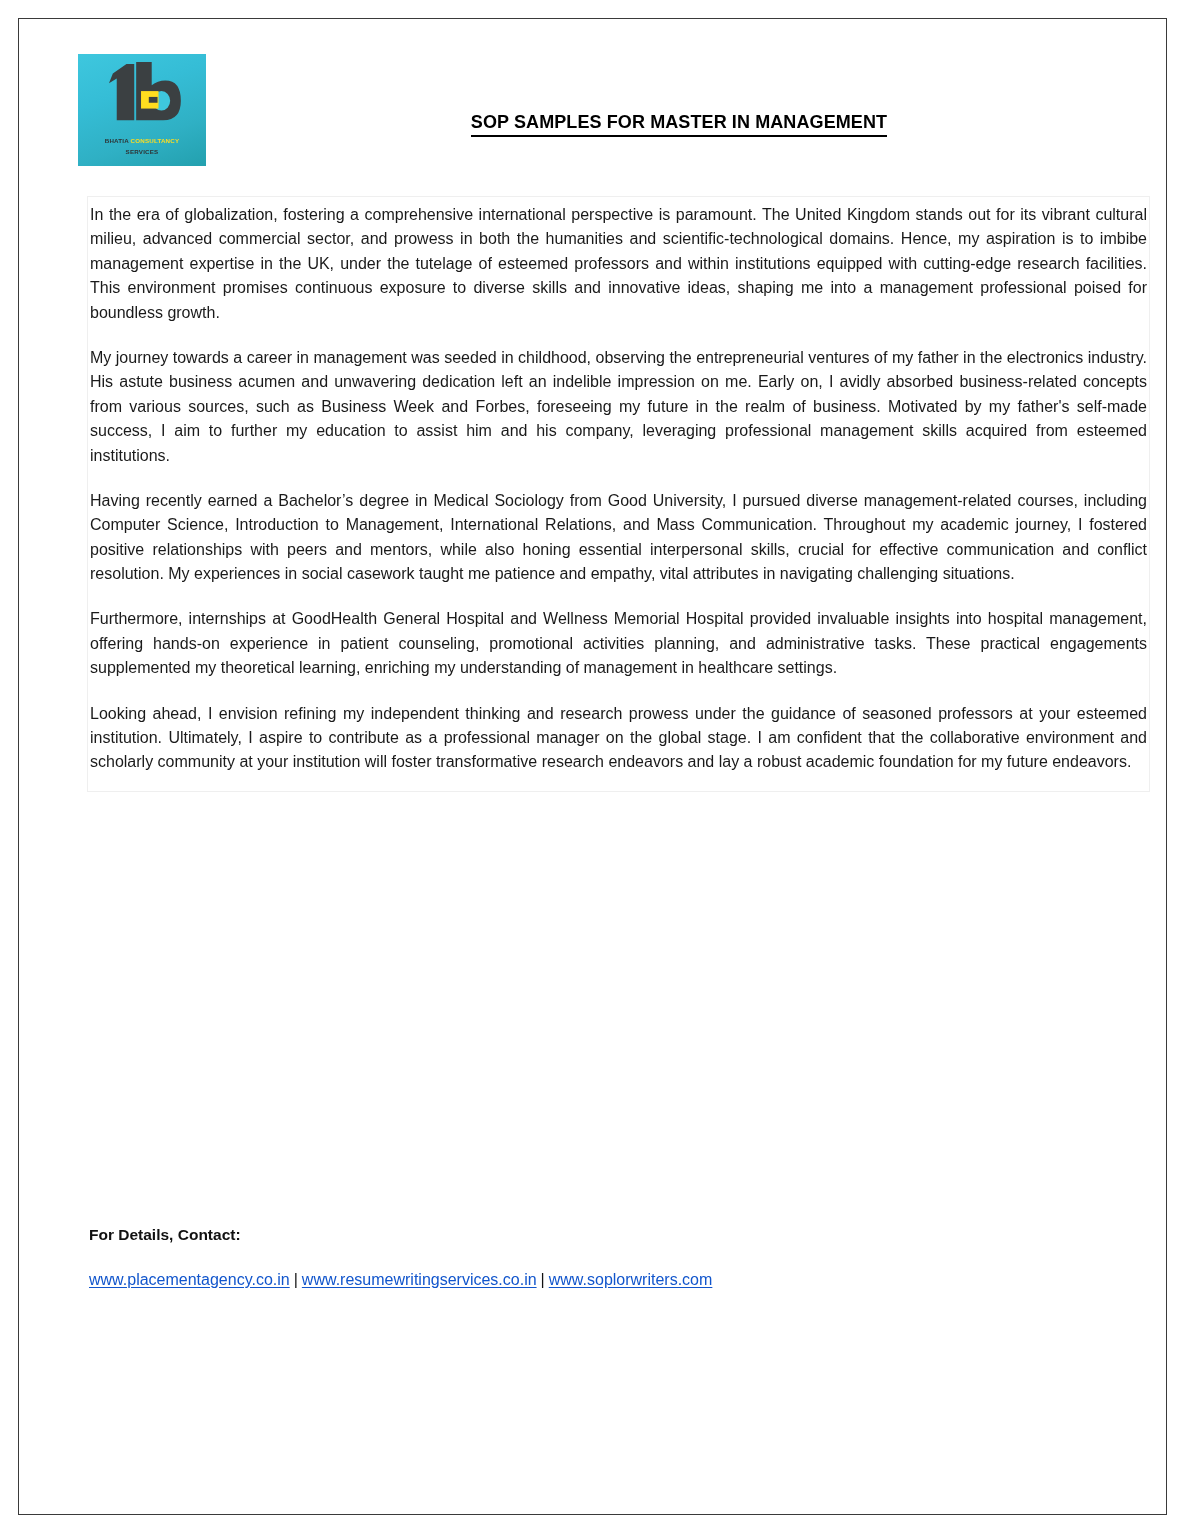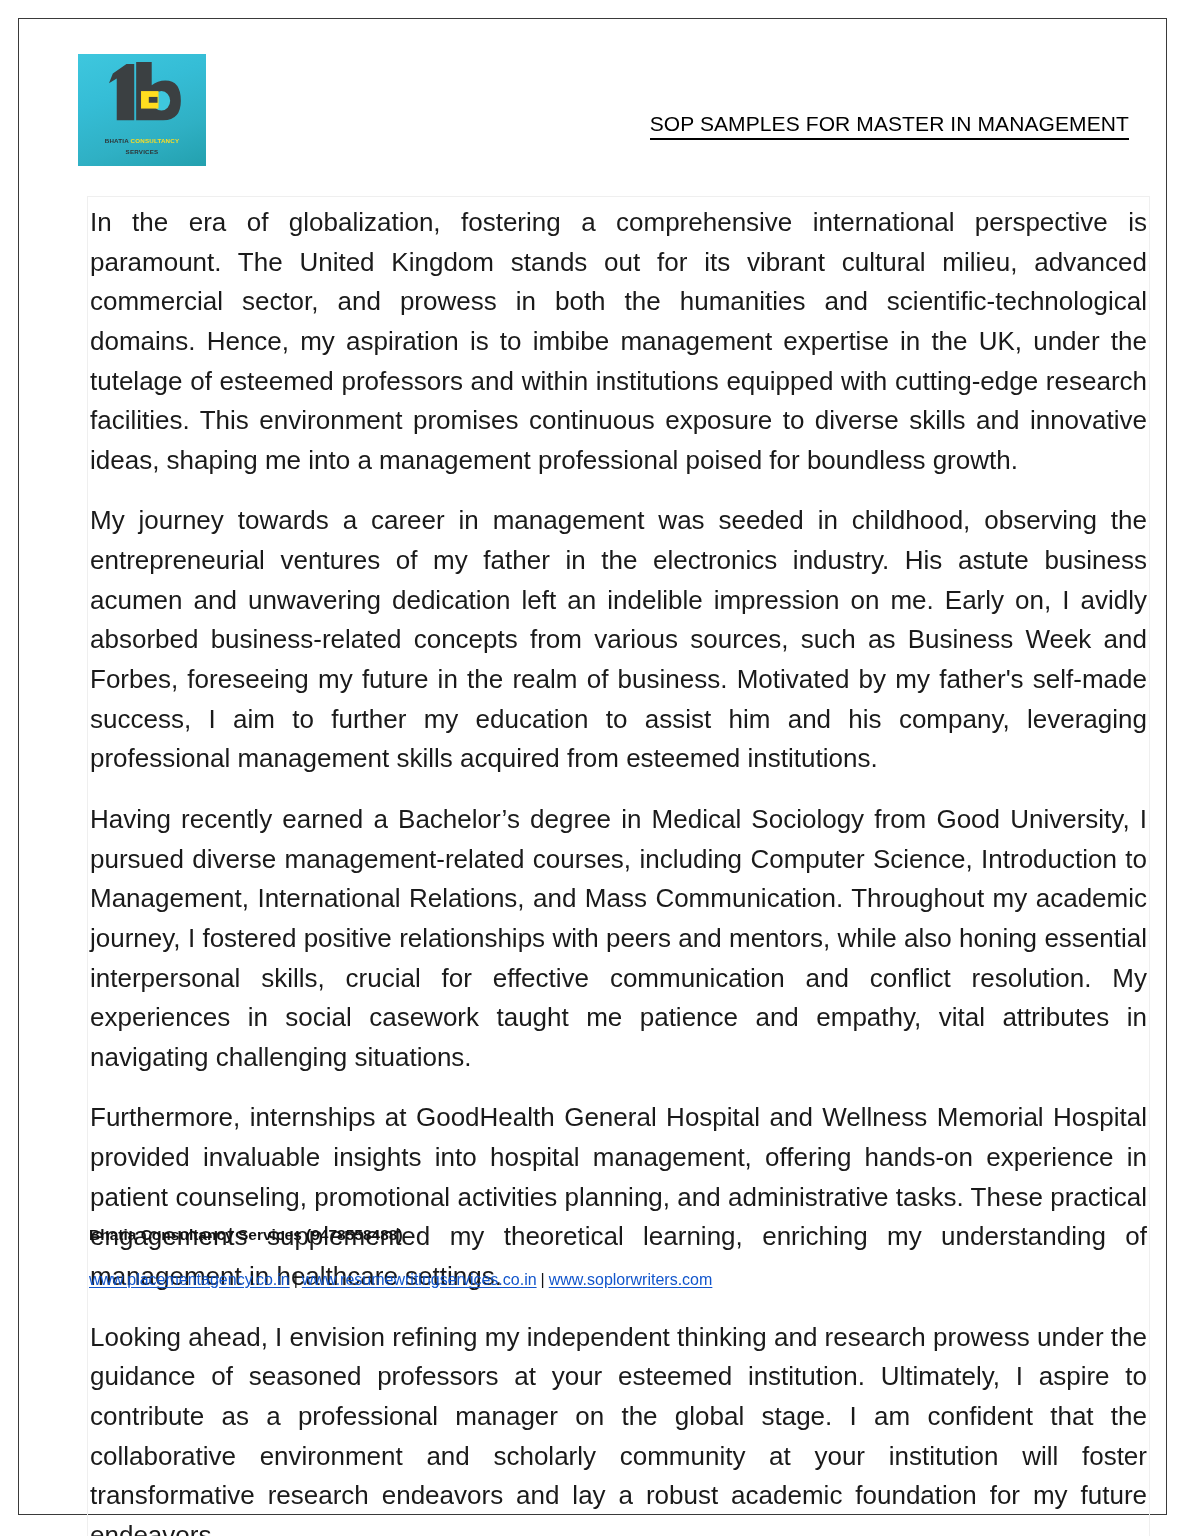--- a/index.html
+++ b/index.html
@@ -61,23 +61,23 @@
   .logo-caption .l1 { font-size: 6.2px; letter-spacing: 0.2px; font-weight: bold; }
   .logo-caption .l2 { font-size: 6.2px; letter-spacing: 0.2px; font-weight: bold; display: block; }
   .cap-dark { color: #2e3436; }
   .cap-yellow { color: #ffdd1f; }
 
   .doc-title {
     position: absolute;
     left: 210px;
     top: 93px;
     width: 900px;
-    text-align: right;
-    font-size: 21px;
-    font-weight: normal;
+    text-align: center;
+    font-size: 18px;
+    font-weight: bold;
     color: #000000;
     letter-spacing: 0.1px;
   }
   .doc-title span {
     border-bottom: 2.2px solid #000;
     padding-bottom: 3px;
   }
 
   
   .body-block {
@@ -85,21 +85,21 @@
     left: 68px;
     top: 177px;
     width: 1063px;
     border: 1px solid #efefef;
     box-sizing: border-box;
     padding: 6px 0 4px 0;
   }
   .para {
     margin: 0 0 21px 0;
     padding: 0 2px;
-    font-size: 26px;
+    font-size: 16px;
     line-height: 1.525;
     color: #1a1a1a;
     text-align: justify;
     text-justify: inter-word;
     font-weight: 400;
   }
   .para:last-child { margin-bottom: 12px; }
 
   
   .contact {
@@ -162,19 +162,19 @@
 
   <div class="body-block">
     <p class="para">In the era of globalization, fostering a comprehensive international perspective is paramount. The United Kingdom stands out for its vibrant cultural milieu, advanced commercial sector, and prowess in both the humanities and scientific-technological domains. Hence, my aspiration is to imbibe management expertise in the UK, under the tutelage of esteemed professors and within institutions equipped with cutting-edge research facilities. This environment promises continuous exposure to diverse skills and innovative ideas, shaping me into a management professional poised for boundless growth.</p>
     <p class="para">My journey towards a career in management was seeded in childhood, observing the entrepreneurial ventures of my father in the electronics industry. His astute business acumen and unwavering dedication left an indelible impression on me. Early on, I avidly absorbed business-related concepts from various sources, such as Business Week and Forbes, foreseeing my future in the realm of business. Motivated by my father's self-made success, I aim to further my education to assist him and his company, leveraging professional management skills acquired from esteemed institutions.</p>
     <p class="para">Having recently earned a Bachelor’s degree in Medical Sociology from Good University, I pursued diverse management-related courses, including Computer Science, Introduction to Management, International Relations, and Mass Communication. Throughout my academic journey, I fostered positive relationships with peers and mentors, while also honing essential interpersonal skills, crucial for effective communication and conflict resolution. My experiences in social casework taught me patience and empathy, vital attributes in navigating challenging situations.</p>
     <p class="para">Furthermore, internships at GoodHealth General Hospital and Wellness Memorial Hospital provided invaluable insights into hospital management, offering hands-on experience in patient counseling, promotional activities planning, and administrative tasks. These practical engagements supplemented my theoretical learning, enriching my understanding of management in healthcare settings.</p>
     <p class="para">Looking ahead, I envision refining my independent thinking and research prowess under the guidance of seasoned professors at your esteemed institution. Ultimately, I aspire to contribute as a professional manager on the global stage. I am confident that the collaborative environment and scholarly community at your institution will foster transformative research endeavors and lay a robust academic foundation for my future endeavors.</p>
   </div>
 
   <div class="contact">
-    <div class="contact-line">Bhatia Consultancy Services (9478558488)</div>
+    <div class="contact-line">For Details, Contact:</div>
     <div class="links-line">
       <a href="#">www.placementagency.co.in</a><span class="sep">|</span><a href="#">www.resumewritingservices.co.in</a><span class="sep">|</span><a href="#">www.soplorwriters.com</a>
     </div>
   </div>
 
 </div>
 
 </body></html>

